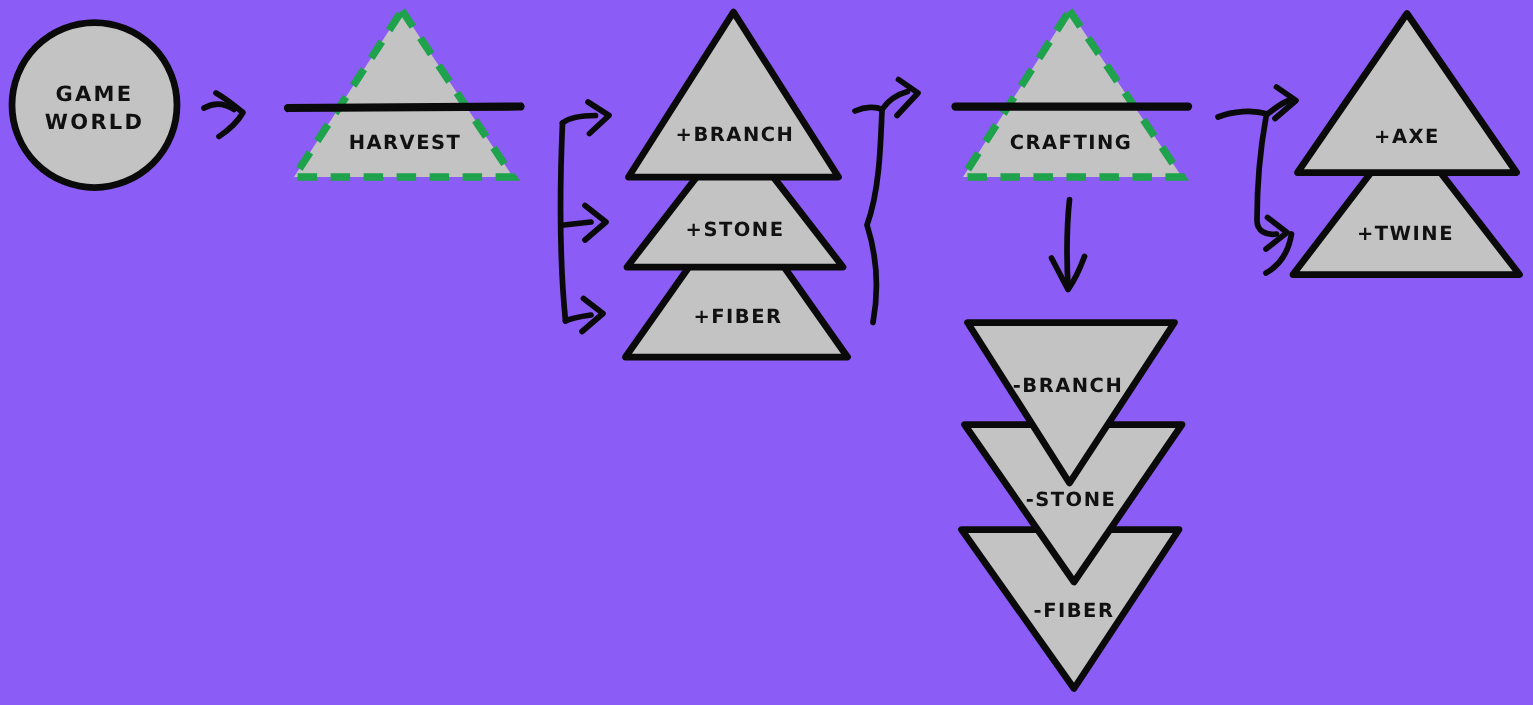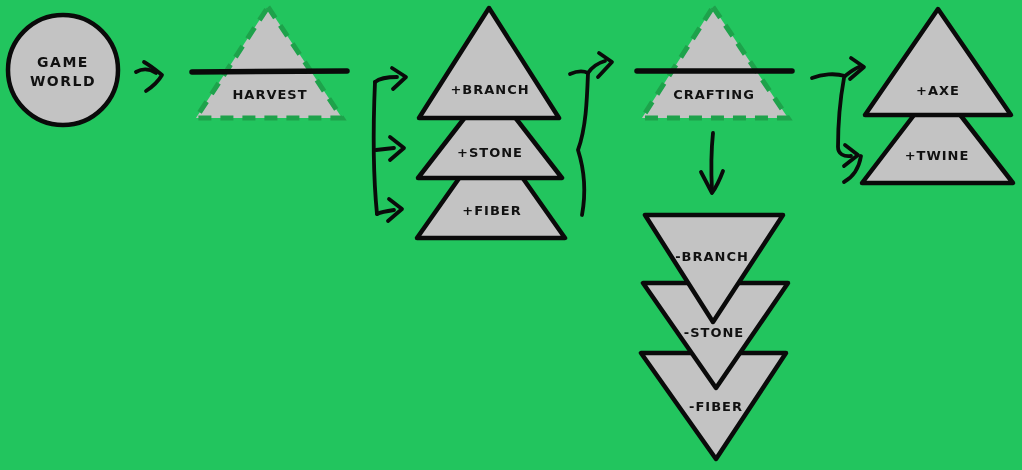--- a/index.html
+++ b/index.html
@@ -1,16 +1,16 @@
 <!DOCTYPE html>
 <html style="--shape-fill: #c3c3c3; --outline: #0a0a0a; --recipe-border: #1ea24b;"><head>
 <meta charset="utf-8">
 <style>
   html, body { margin: 0; padding: 0; background: #ffffff; }
-  .canvas { width: 1022px; height: 470px; position: relative; background: #22c55e; }
+  .canvas { width: 1022px; height: 470px; position: relative; background: #8b5cf6; }
   svg { display: block; }
   svg text {
     font-family: "DejaVu Sans", "Liberation Sans", sans-serif;
     font-weight: 700;
     font-size: 13px;
     letter-spacing: 1px;
     fill: #111111;
     text-anchor: middle;
   }
   svg text.lg { font-size: 14px; letter-spacing: 1.5px; }

